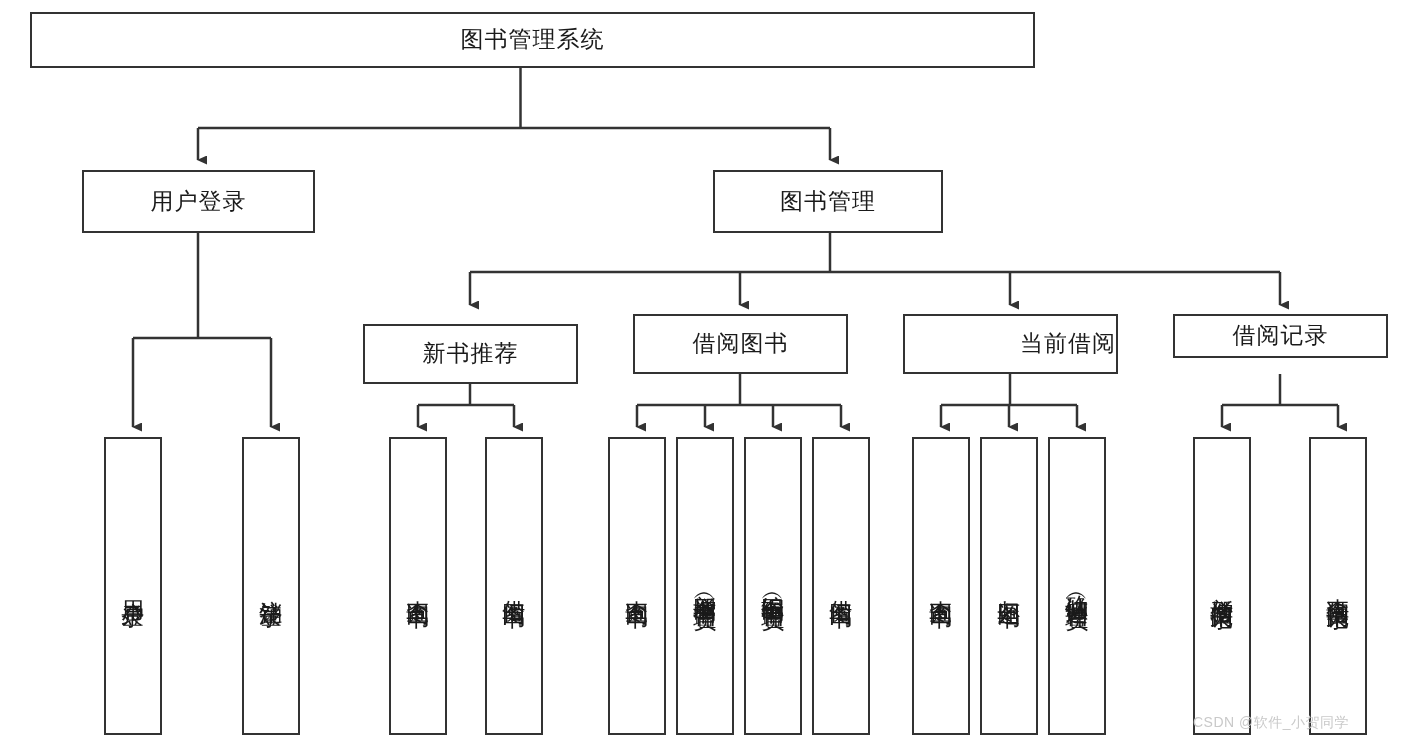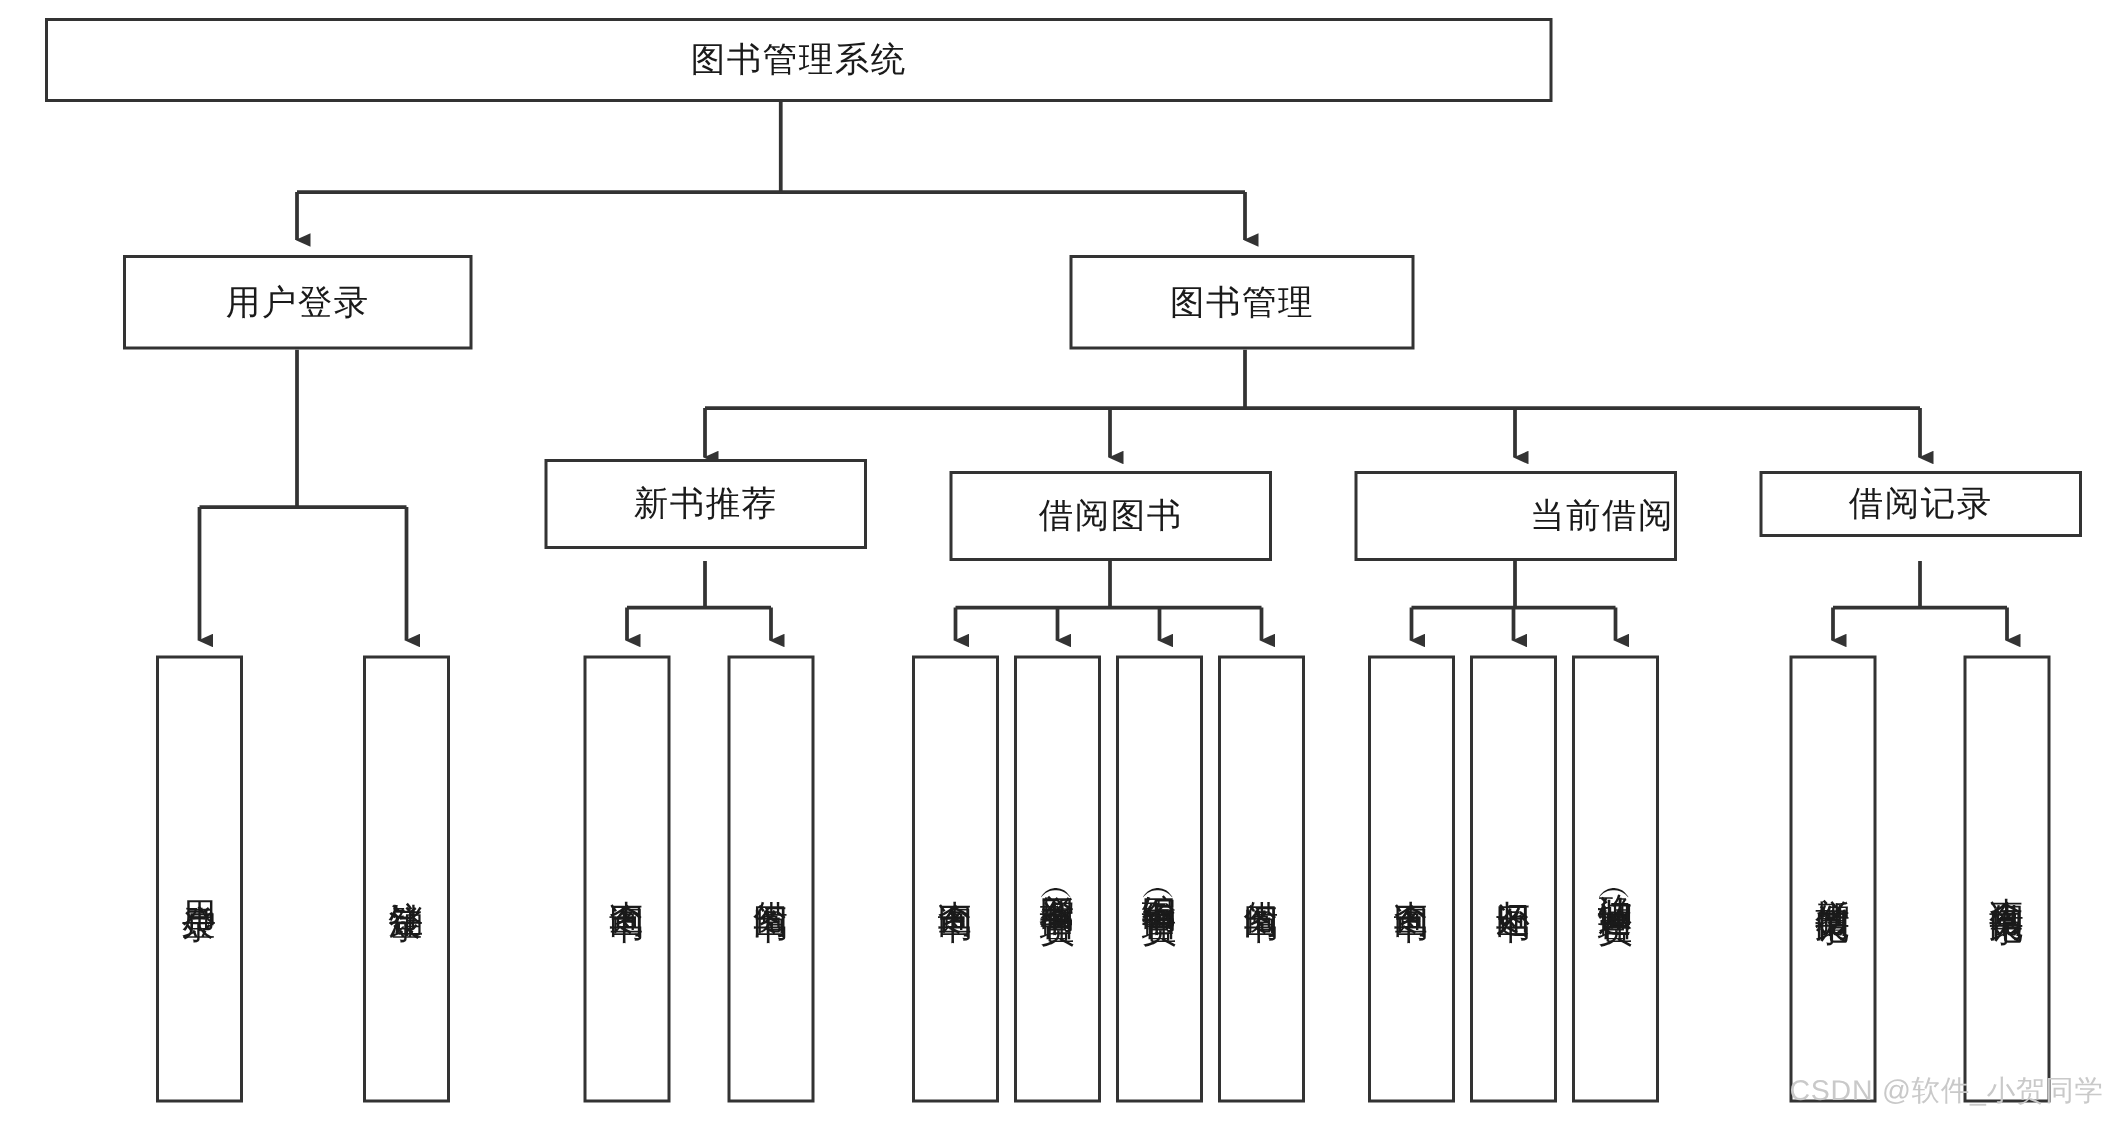--- a/index.html
+++ b/index.html
@@ -51,21 +51,21 @@
   }
   .node.vert .vtext {
     writing-mode: vertical-rl;
     text-orientation: upright;
     display: block;
     white-space: nowrap;
   }
   .watermark {
     position: absolute;
     color: #c9c9c9;
-    font-size: 19px;
+    font-size: 14px;
     letter-spacing: 0.5px;
     white-space: nowrap;
     user-select: none;
   }
 </style>
 </head>
 <body>
 
 <div id="canvas">
 
@@ -127,21 +127,21 @@
     <span>图书管理系统</span>
   </div>
 
   <div class="node horiz" style="left:82px; top:170px; width:233px; height:63px;">
     <span>用户登录</span>
   </div>
   <div class="node horiz" style="left:713px; top:170px; width:230px; height:63px;">
     <span>图书管理</span>
   </div>
 
-  <div class="node horiz" style="left:363px; top:306px; width:215px; height:60px;">
+  <div class="node horiz" style="left:363px; top:324px; width:215px; height:60px;">
     <span>新书推荐</span>
   </div>
   <div class="node horiz" style="left:633px; top:314px; width:215px; height:60px;">
     <span>借阅图书</span>
   </div>
   <div class="node horiz" style="left:903px; top:314px; width:215px; height:60px;justify-content:flex-end;">
     <span>当前借阅</span>
   </div>
   <div class="node horiz" style="left:1173px; top:314px; width:215px; height:44px;">
     <span>借阅记录</span>

